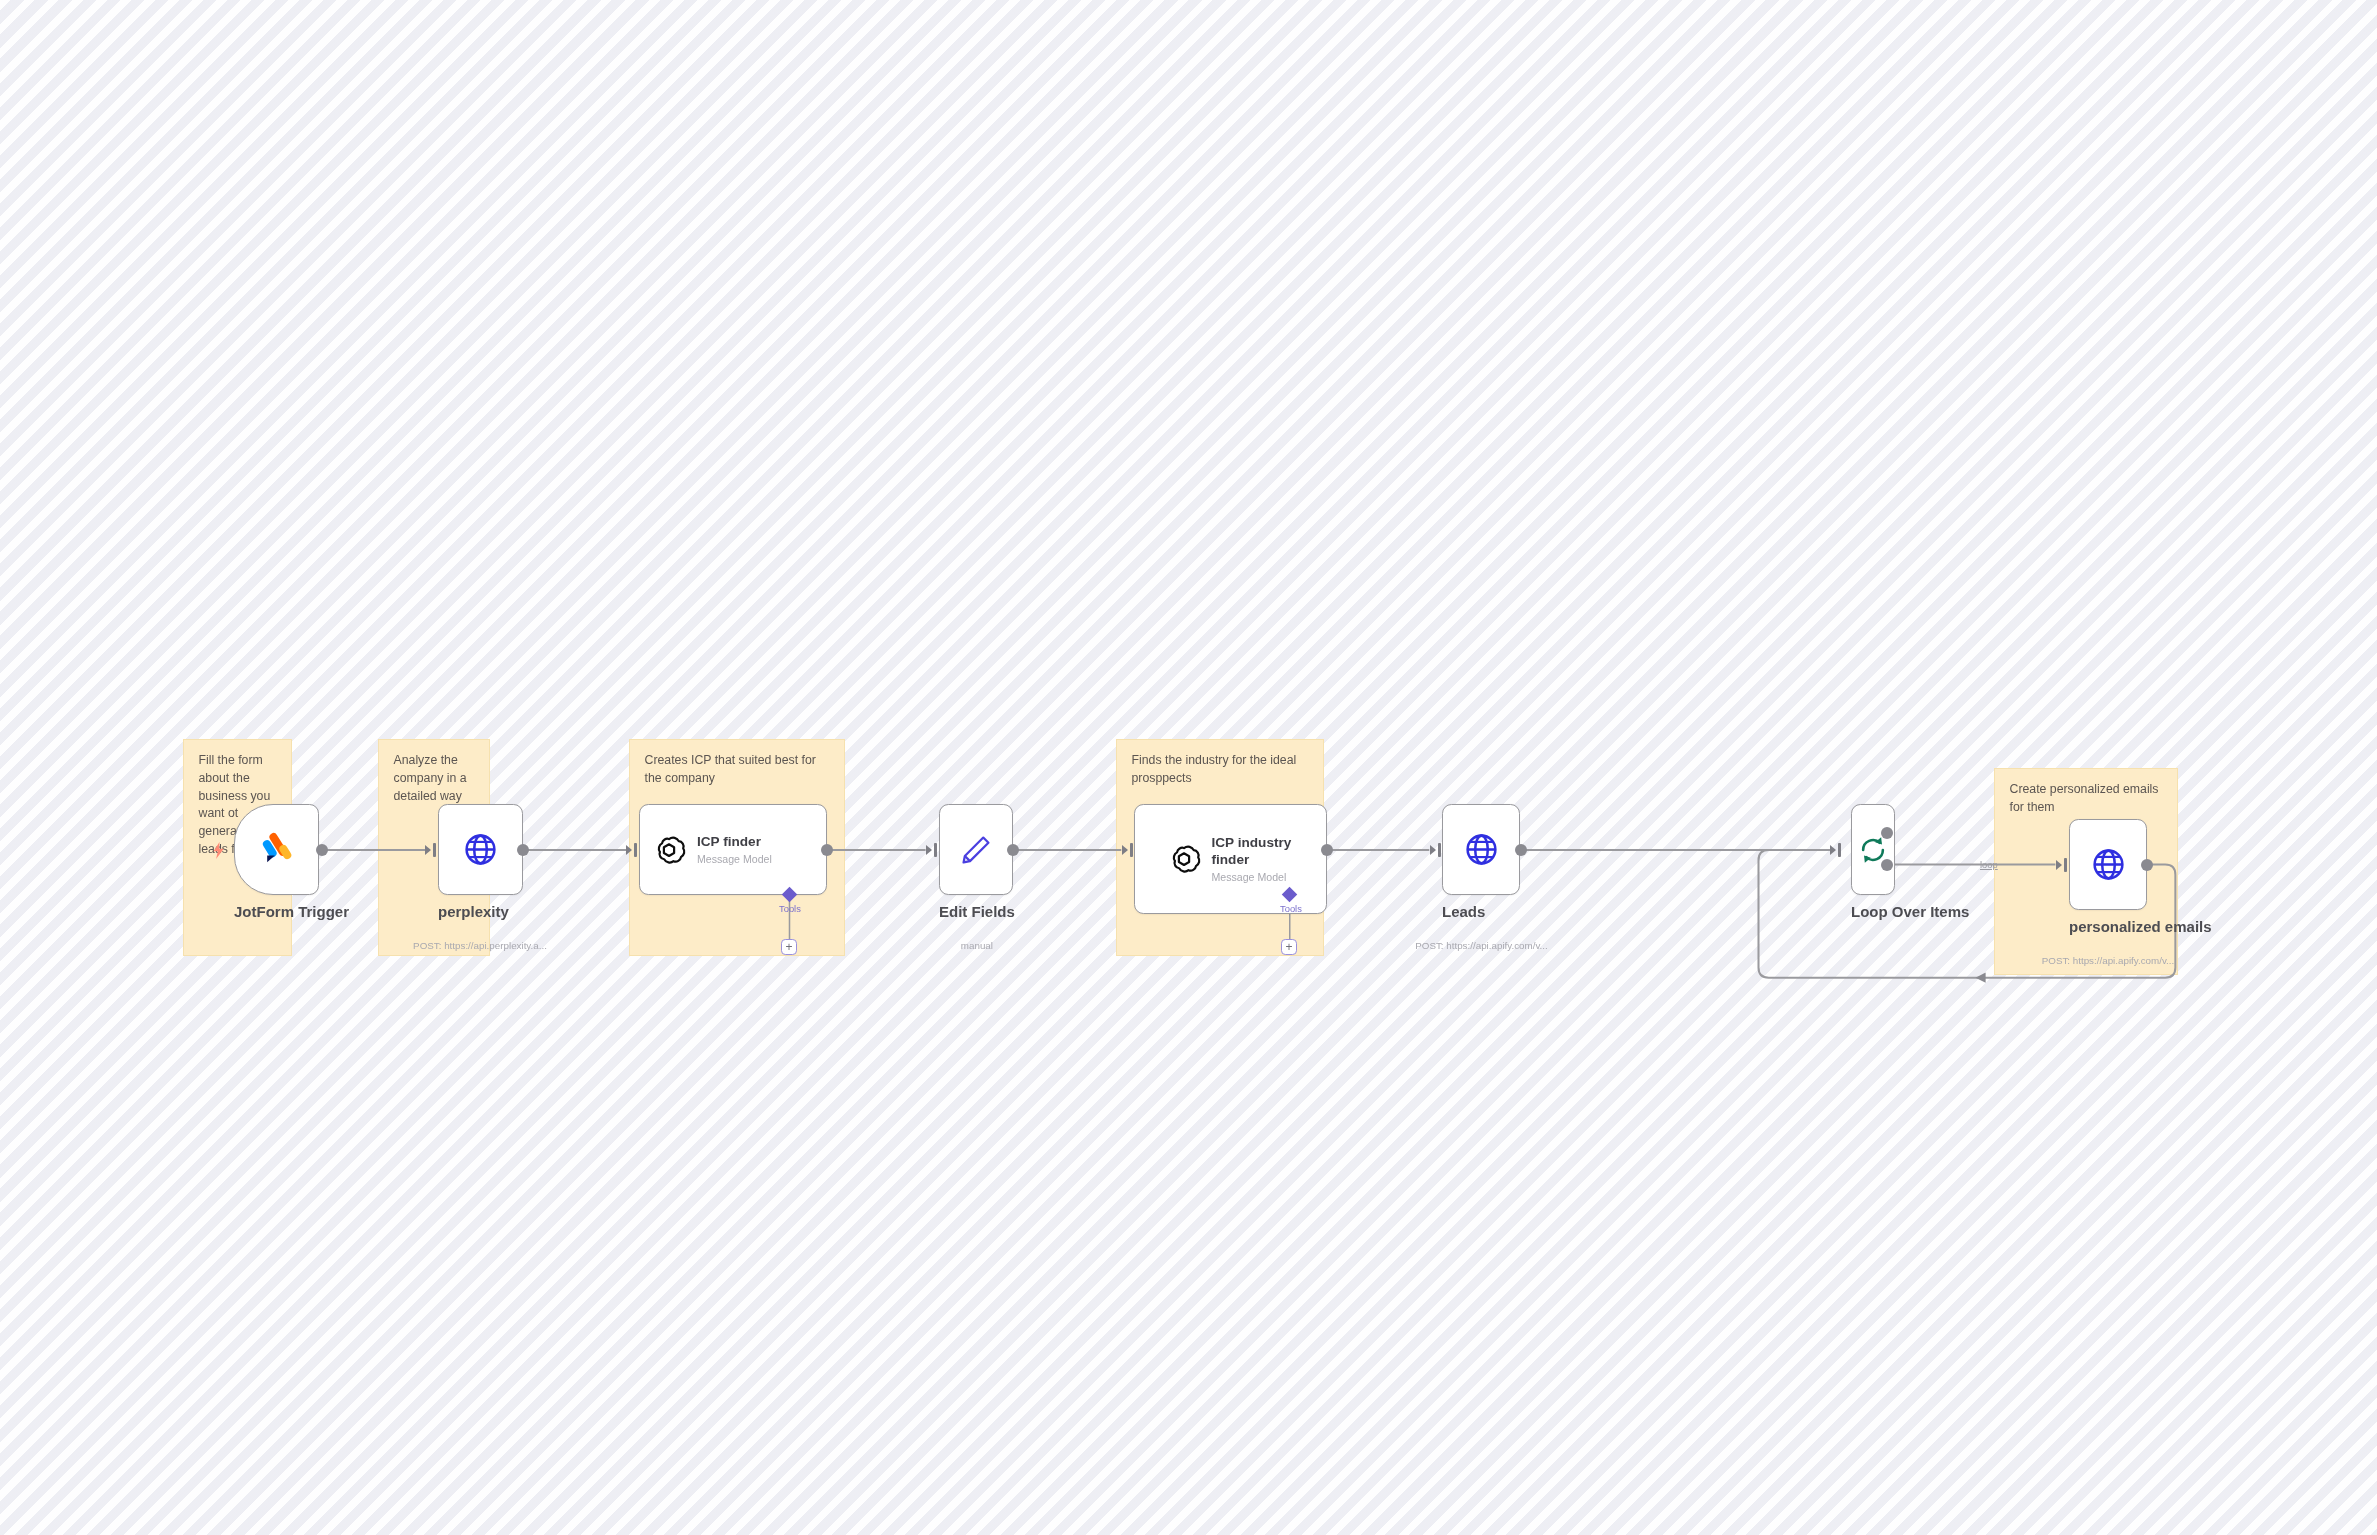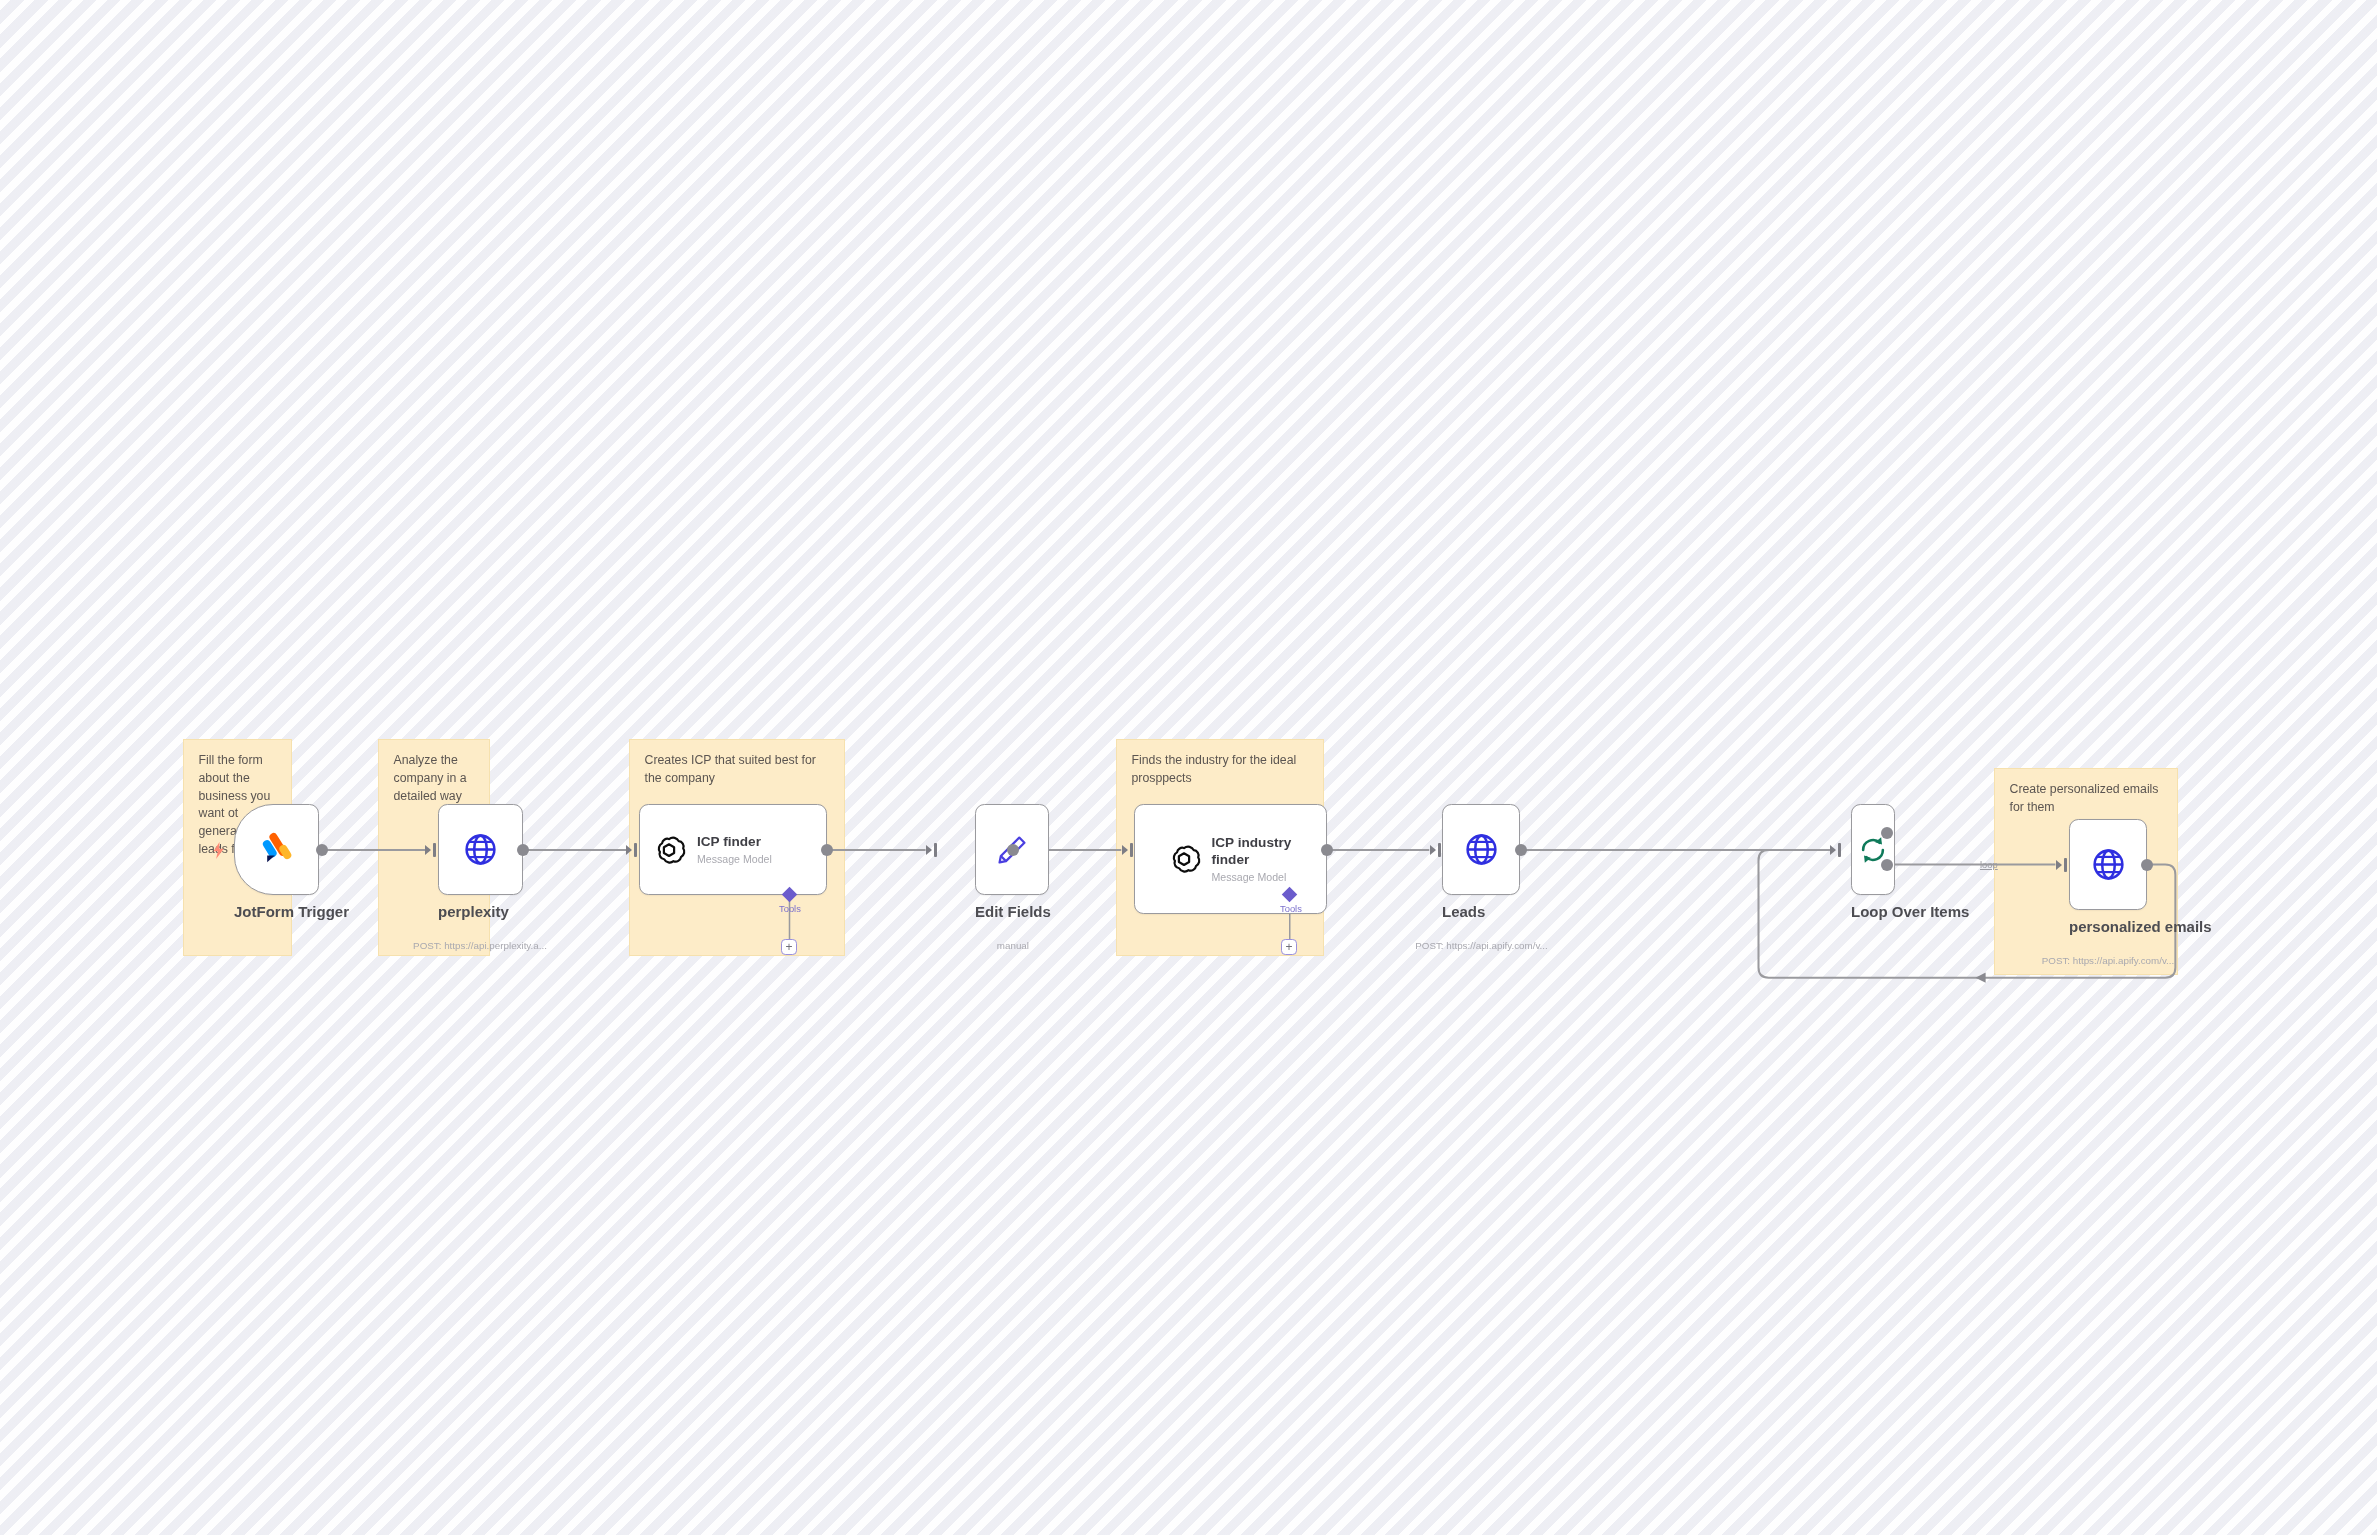--- a/index.html
+++ b/index.html
@@ -258,21 +258,21 @@
   </div>
   <div class="out-dot" style="left:821px; top:844px;"></div>
   <div class="tool-diamond" style="left:784px; top:889px;"></div>
   <div class="tool-label" style="left:779px; top:903px;">Tools</div>
   <div class="tool-plus" style="left:781px; top:939px;">+</div>
 
   <div class="in-port" style="left:926px; top:843px;">
     <span class="tri"></span>
       <span class="bar"></span>
   </div>
-  <div class="node" style="left:975px; top:804px;">
+  <div class="node" style="left:939px; top:804px;">
     <div class="node-box" style="width:74px; height:91px;">
       <span class="icon">
         <svg class="icon-svg" width="36" height="36" viewBox="0 0 42 42">
           <g fill="none" stroke="#4a3fe0" stroke-width="2.6" stroke-linejoin="round">
             <path d="M 29.5 6.5 L 35.5 12.5 L 14 34 L 6.5 35.5 L 8 28 Z"></path>
             <path d="M 8 28 L 14 34"></path>
           </g>
         </svg>
       </span>
     </div>

